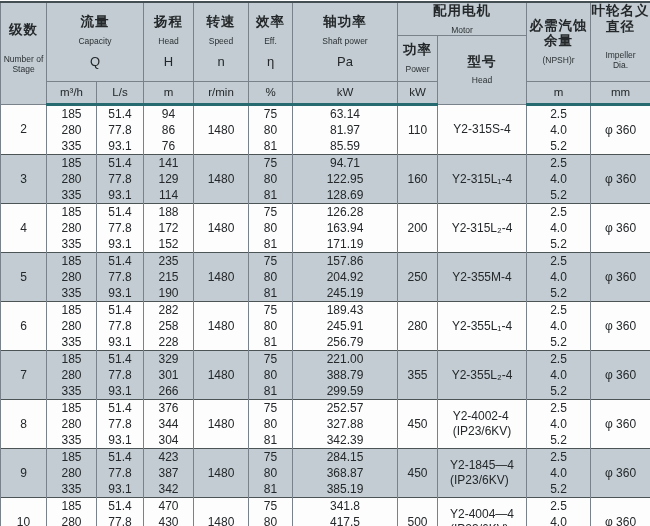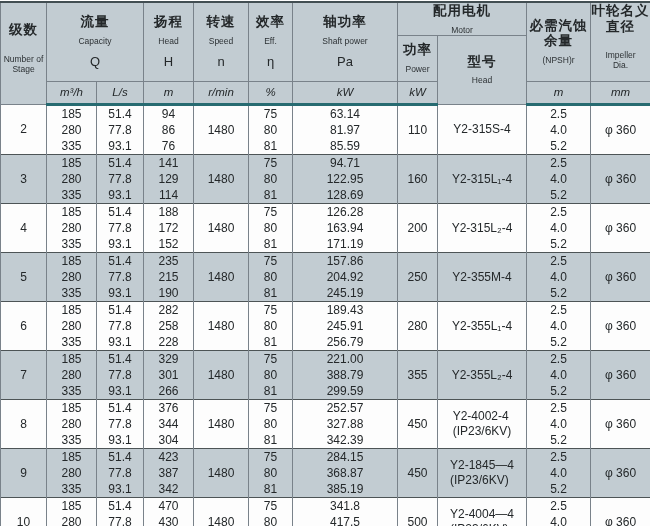--- a/index.html
+++ b/index.html
@@ -12,21 +12,21 @@
     border-collapse:collapse;table-layout:fixed;width:650px;
     border-left:1px solid #79828a;border-right:1px solid #79828a;
     border-top:2px solid #424e52;border-bottom:3px solid #276b71;
   }
   th,td{
     padding:0;text-align:center;vertical-align:middle;
     border-left:1px solid #79828a;border-right:1px solid #79828a;
     overflow:hidden;
   }
   thead th{background:#c2ccd2;border-top:1px solid #79828a;border-bottom:1px solid #79828a;font-weight:normal;}
-  thead tr:last-child th{border-bottom:3px solid #276b71;font-style:italic;}
+  thead tr:last-child th{border-bottom:3px solid #276b71;}
   .h-a{height:31px;}
   .h-b{height:29px;}
   .h-c{height:23px;}
   .zh{font-size:13.5px;font-weight:bold;line-height:1.15;letter-spacing:1px;}
   .en{font-size:8.5px;line-height:1.15;color:#2c3134;}
   .en-narrow{width:44px;margin:10px auto;}
   .sym{font-size:13px;line-height:1.2;}
   .unit{font-size:11.5px;}
   tbody td{font-size:12px;height:16px;line-height:16px;background:#fdfdfd;}
   tbody tr.band td{background:#c2ccd2;}

